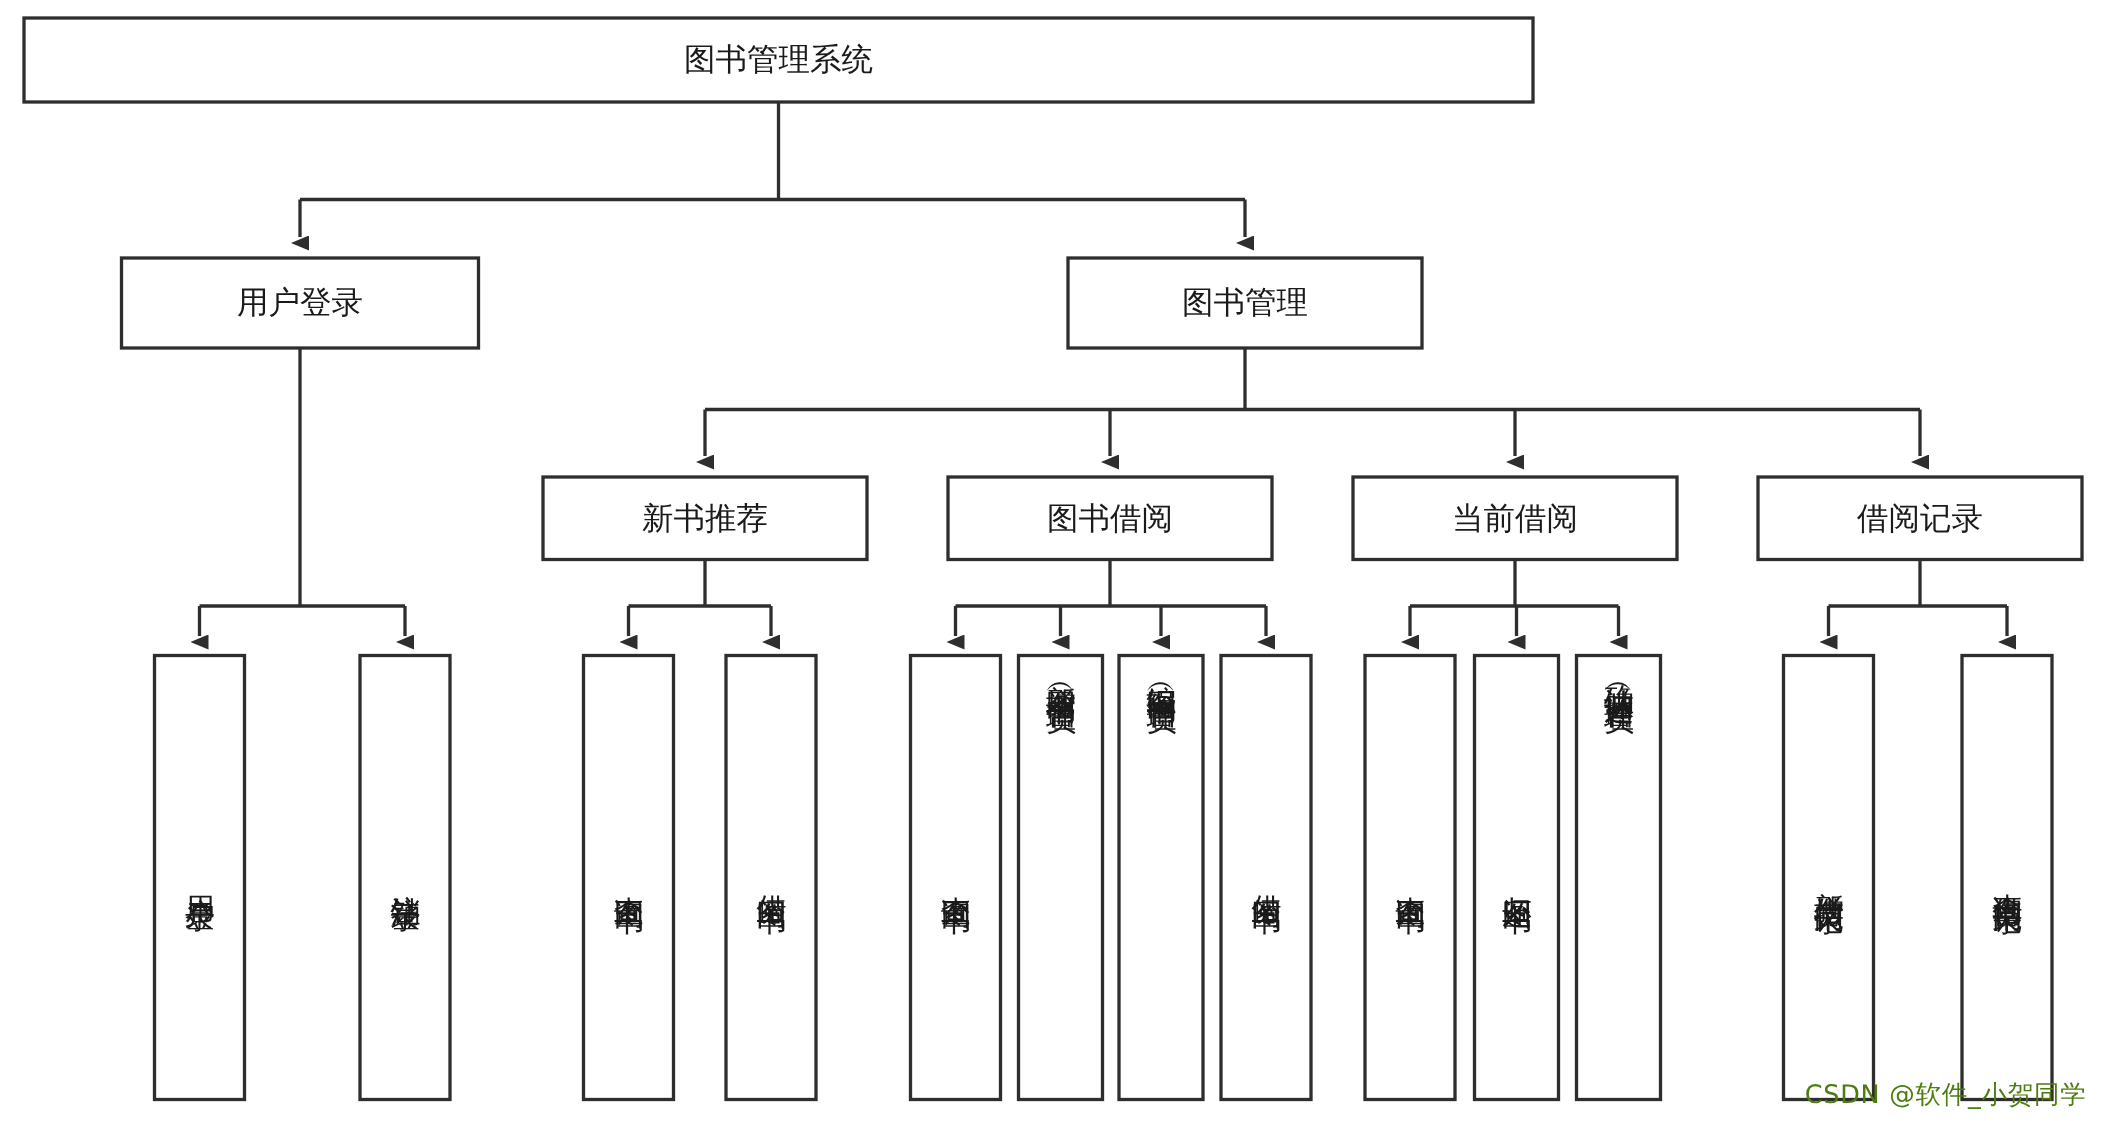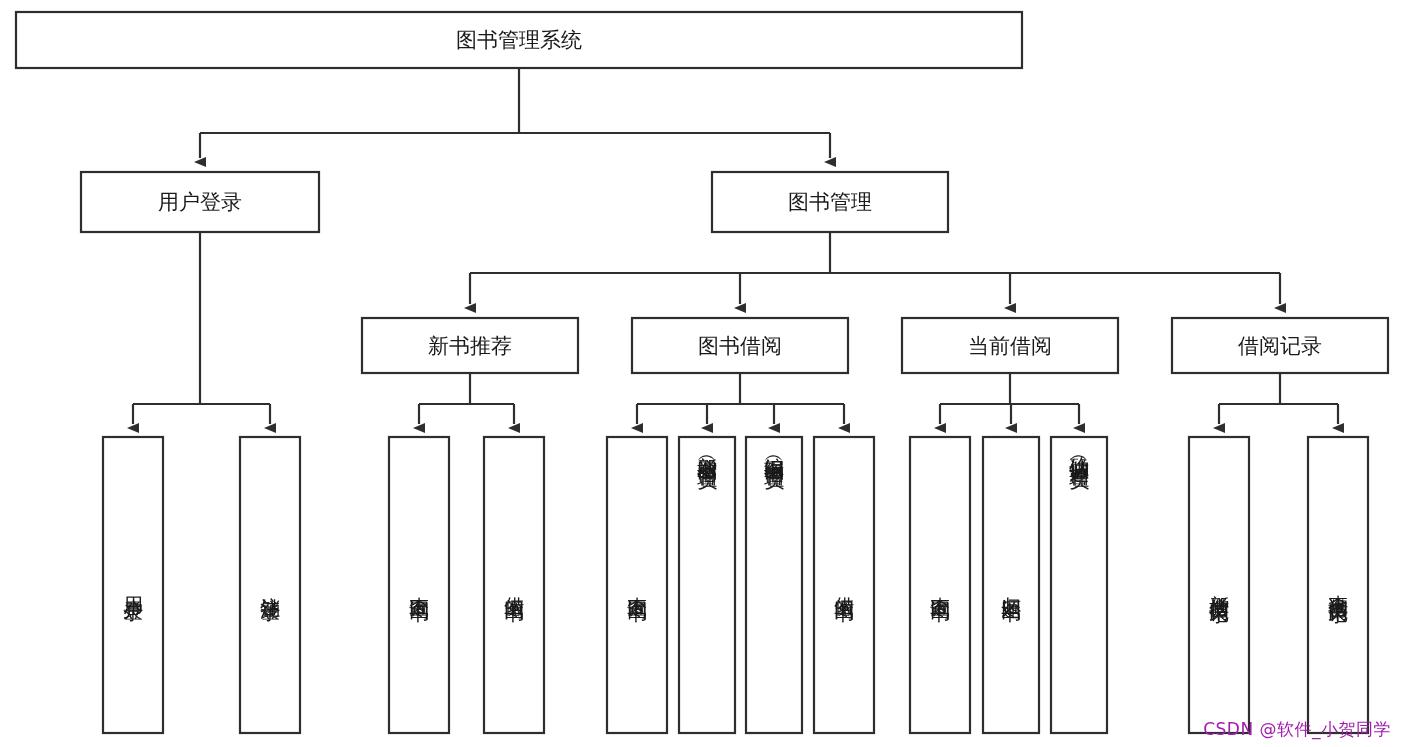--- a/index.html
+++ b/index.html
@@ -62,21 +62,21 @@
     color: #1a1a1a;
     white-space: nowrap;
     text-align: center;
   }
   .watermark {
     position: absolute;
     right: 14px;
     bottom: 6px;
     font-family: "DejaVu Sans", "Liberation Sans", sans-serif;
     font-size: 17px;
-    color: #a21caf;
+    color: #4d7c0f;
     letter-spacing: 0.5px;
     white-space: nowrap;
   }
 </style>
 </head>
 <body>
 
 <div id="canvas">
 
   <svg class="diagram" viewBox="0 0 1405 747">

